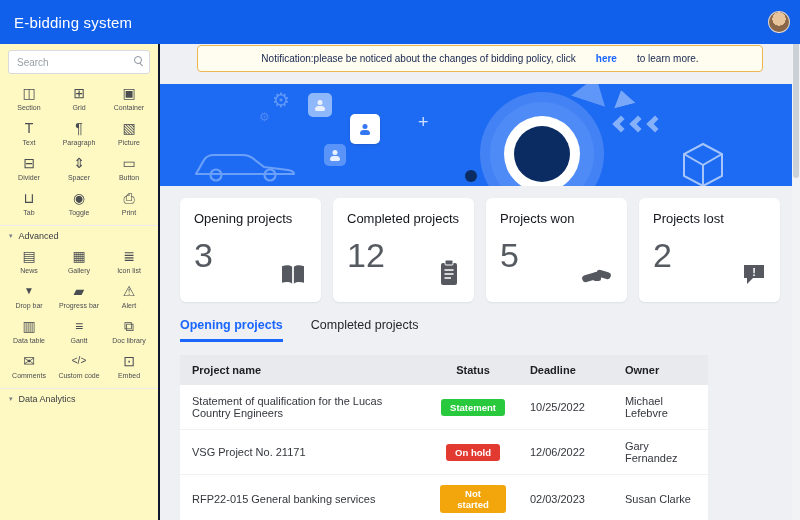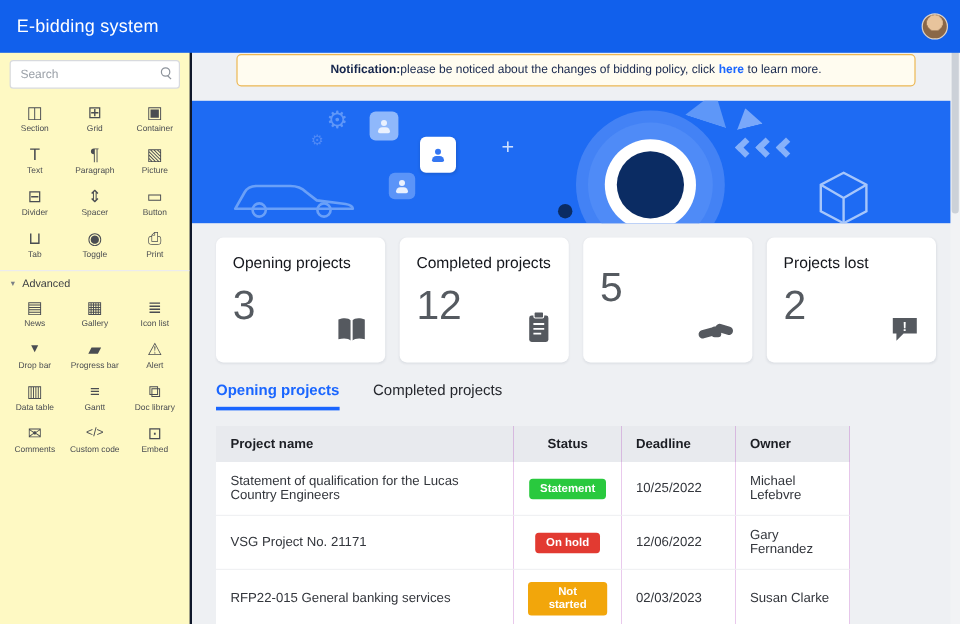--- a/index.html
+++ b/index.html
@@ -25,22 +25,22 @@
   .s-grid { display:grid; grid-template-columns:repeat(3,1fr); padding:3px 4px 9px; row-gap:9px; }
   .s-item { display:flex; flex-direction:column; align-items:center; gap:3px; cursor:pointer; }
   .s-ico { font-size:14px; line-height:16px; height:16px; color:#4a4d52; font-weight:400; }
   .s-ico.small { font-size:10px; line-height:16px; }
   .s-lbl { font-size:7px; color:#4a4d52; white-space:nowrap; }
 
   
   .main { position:absolute; top:32px; left:160px; right:0; bottom:0; overflow:hidden; }
 
   .notif { width:566px; margin:13px auto 0; height:27px; background:#fffcf0; border:1px solid #ecb753; border-radius:4px; display:flex; align-items:center; justify-content:center; font-size:10px; color:#16264d; }
-  .notif b { font-weight:bold; }
-  .notif a { color:#1a66ff; font-weight:bold; text-decoration:none; cursor:pointer; margin:0 3px; }
+  .notif b { font-weight:normal; }
+  .notif a { color:#1a66ff; font-weight:bold; text-decoration:none; cursor:pointer; margin:0 20px; }
 
   
   .hero { position:relative; margin-top:12px; height:102px; background:#1e6bf3; overflow:hidden; }
   .gear { position:absolute; color:#5f97f8; }
   .g1 { left:112px; top:4px; font-size:20px; }
   .g2 { left:99px; top:26px; font-size:12px; color:#4f89f6; }
   .ucard { position:absolute; border-radius:5px; display:grid; place-items:center; }
   .u1 { left:148px; top:9px;  width:24px; height:24px; background:#8fb8fb; }
   .u2 { left:190px; top:30px; width:30px; height:30px; background:#ffffff; box-shadow:0 1px 3px rgba(0,0,0,.15); }
   .u3 { left:164px; top:60px; width:22px; height:22px; background:#5b94f8; }
@@ -199,20 +199,24 @@
       <div class="s-item">
           <span class="s-ico small">&lt;/&gt;</span>
           <span class="s-lbl">Custom code</span>
         </div>
       <div class="s-item">
           <span class="s-ico">⊡</span>
           <span class="s-lbl">Embed</span>
         </div>
     </div>
 
+    <div class="s-sec">
+      <span class="chev">▾</span>
+      <span>Data Analytics</span>
+    </div>
   </div>
 
   <div class="main">
 
     <div class="notif">
       <b>Notification:</b>
       <span> please be noticed about the changes of bidding policy, click </span>
       <a>here</a>
       <span> to learn more.</span>
     </div>
@@ -264,20 +268,21 @@
         <div class="c-num">12</div>
         <svg class="c-ico" width="22" height="26" viewBox="0 0 22 26">
           <rect x="3" y="3" width="16" height="22" rx="2" fill="#55595f"></rect>
           <rect x="7" y="0" width="8" height="5" rx="1" fill="#55595f" stroke="#fff" stroke-width="1"></rect>
           <line x1="6.5" y1="10" x2="15.5" y2="10" stroke="#fff" stroke-width="1.5"></line>
           <line x1="6.5" y1="14" x2="15.5" y2="14" stroke="#fff" stroke-width="1.5"></line>
           <line x1="6.5" y1="18" x2="13" y2="18" stroke="#fff" stroke-width="1.5"></line>
         </svg>
       </div>
       <div class="card">
+        <div class="c-title">Projects won</div>
         <div class="c-num">5</div>
         <svg class="c-ico" width="32" height="20" viewBox="0 0 32 20">
           <rect x="1" y="8" width="15" height="7" rx="3.5" fill="#55595f" transform="rotate(-16 8.5 11.5)"></rect>
           <rect x="15" y="5" width="15" height="7" rx="3.5" fill="#55595f" transform="rotate(16 22.5 8.5)"></rect>
           <rect x="12" y="6" width="8" height="9" rx="2.5" fill="#55595f"></rect>
         </svg>
       </div>
       <div class="card">
         <div class="c-title">Projects lost</div>
         <div class="c-num">2</div>

